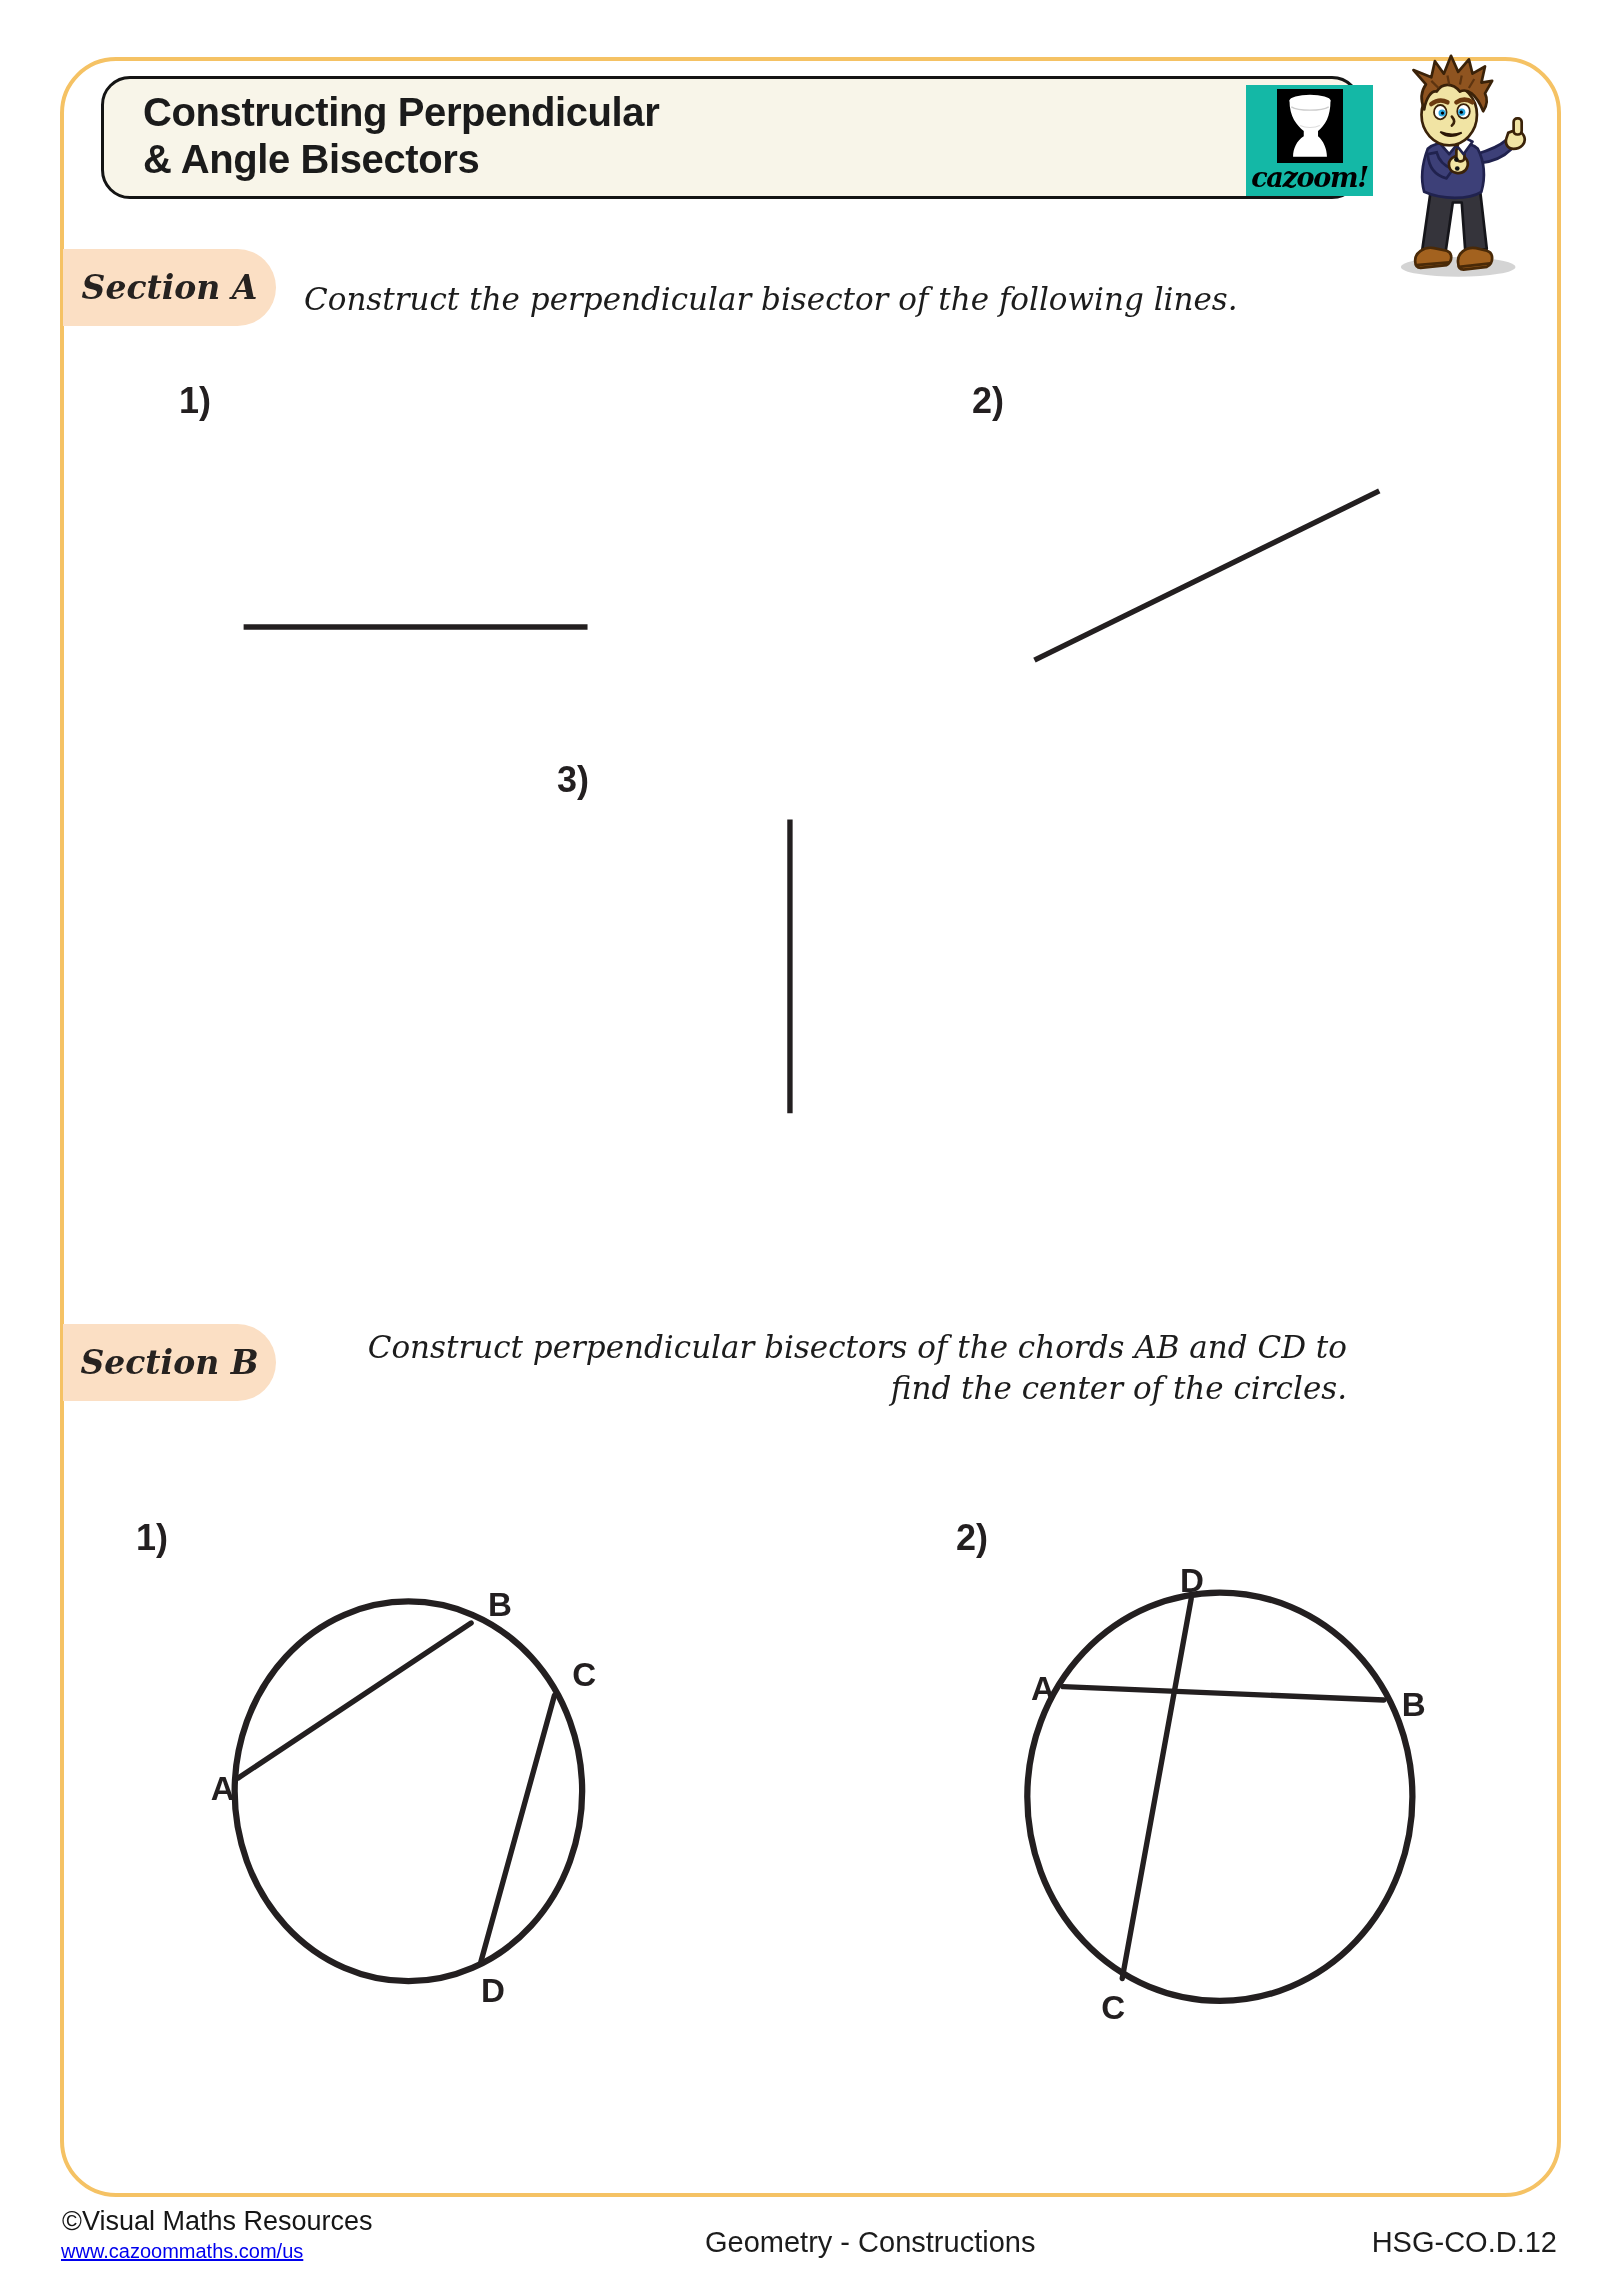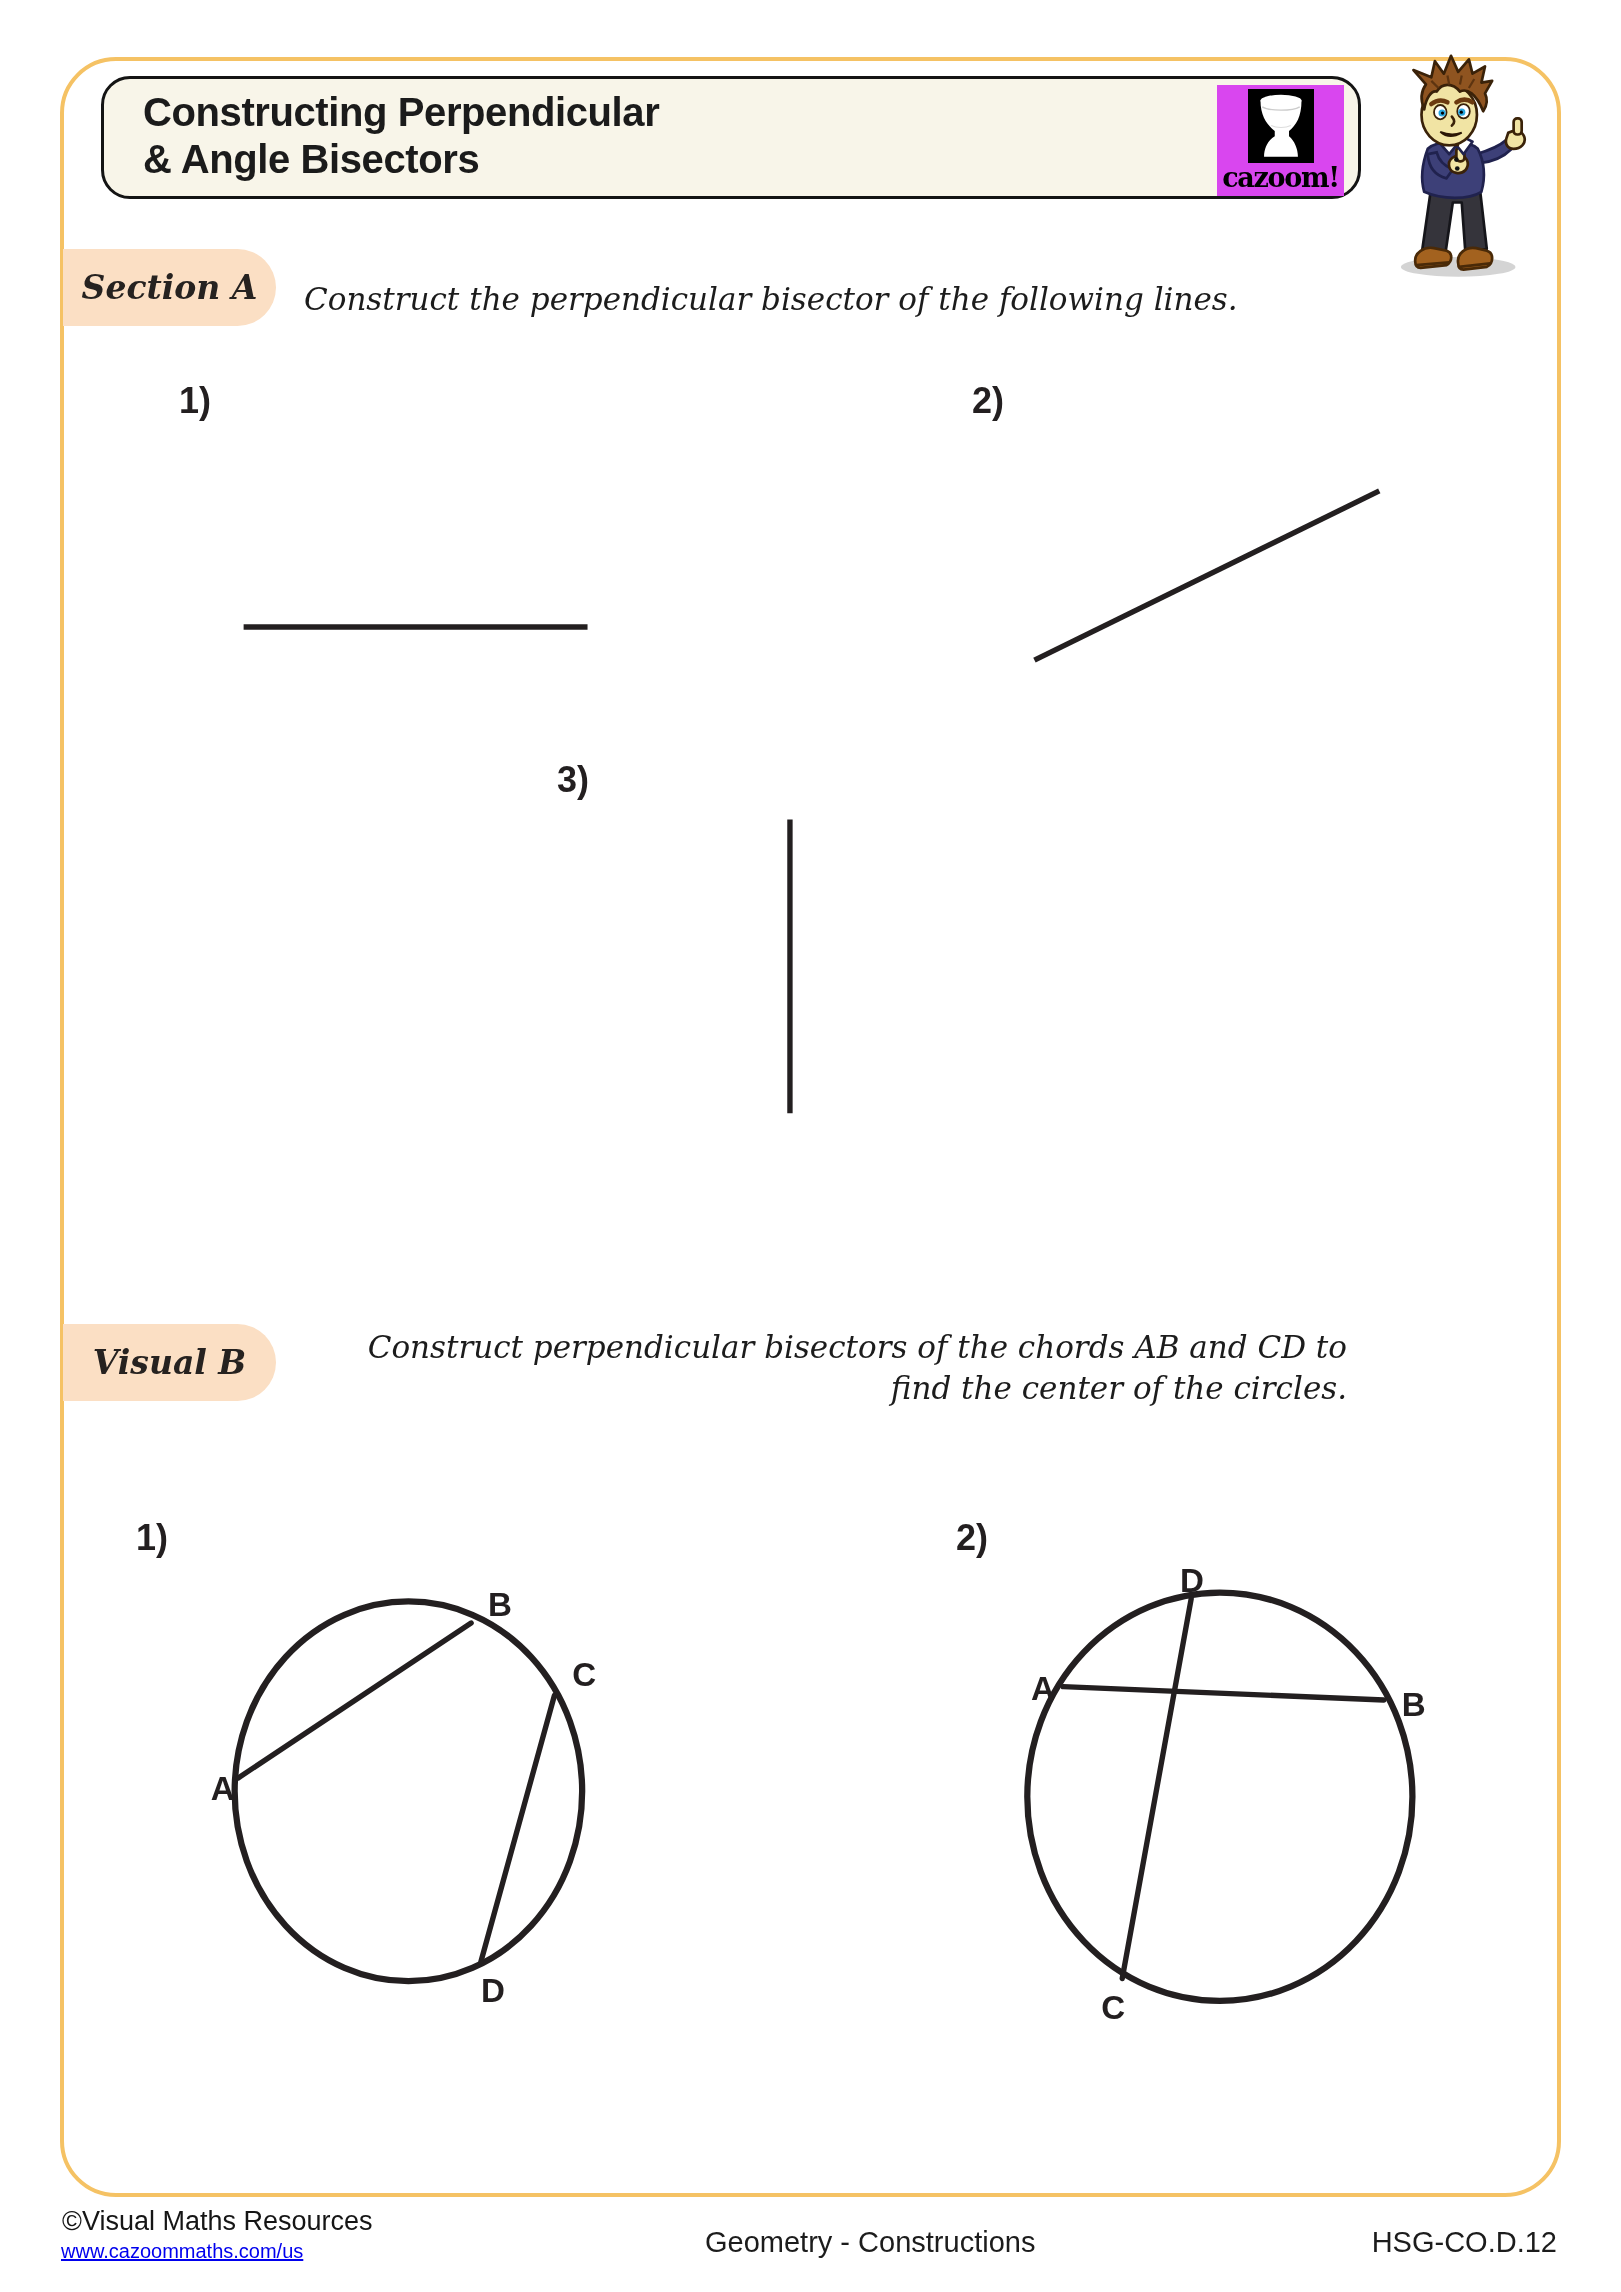--- a/index.html
+++ b/index.html
@@ -33,23 +33,23 @@
     background:var(--title-box-bg);
     border:3.6px solid #141414;
     border-radius:29px;
   }
   .title-text{
     position:absolute;left:39px;top:9.9px;
     font-size:40px;font-weight:bold;line-height:1.18;
     letter-spacing:-0.4px;color:var(--ink);
   }
   .logo-panel{
-    position:absolute;left:1113px;top:6.3px;width:127px;height:111px;
-    background:#d946ef;
-    display:flex;flex-direction:column;align-items:center;
+    position:absolute;left:1142px;top:6.3px;width:127px;height:111px;
+    background:#14b8a6;
+    display:flex;flex-direction:column;align-items:center;font-style:italic;
   }
   .logo-square{
     margin-top:3.6px;width:66px;height:74px;background:#000000;
     display:block;
   }
   .logo-word{
     font-family:"DejaVu Serif", serif;
     font-weight:bold;font-size:27px;letter-spacing:-1.3px;
     color:#000;line-height:1;margin-top:0.9px;
   }
@@ -189,21 +189,21 @@
   <div class="badge badge-a">
     <span class="badge-label">Section A</span>
   </div>
   <div class="instruction instruction-a">Construct the perpendicular bisector of the following lines.</div>
 
   <div class="pnum pnum-a1">1)</div>
   <div class="pnum pnum-a2">2)</div>
   <div class="pnum pnum-a3">3)</div>
 
   <div class="badge badge-b">
-    <span class="badge-label">Visual B</span>
+    <span class="badge-label">Section B</span>
   </div>
   <div class="instruction instruction-b">Construct perpendicular bisectors of the chords AB and CD to find the center of the circles.</div>
 
   <div class="pnum pnum-b1">1)</div>
   <div class="pnum pnum-b2">2)</div>
 
   <svg class="geometry" id="geometry-overlay" viewBox="0 0 1811 2560">
       <line x1="272" y1="700" x2="656" y2="700" stroke="#231F20" stroke-width="6" stroke-linecap="butt"></line>
       <line x1="1155" y1="737" x2="1540" y2="548" stroke="#231F20" stroke-width="6" stroke-linecap="butt"></line>
       <line x1="882" y1="915" x2="882" y2="1243" stroke="#231F20" stroke-width="6" stroke-linecap="butt"></line>

